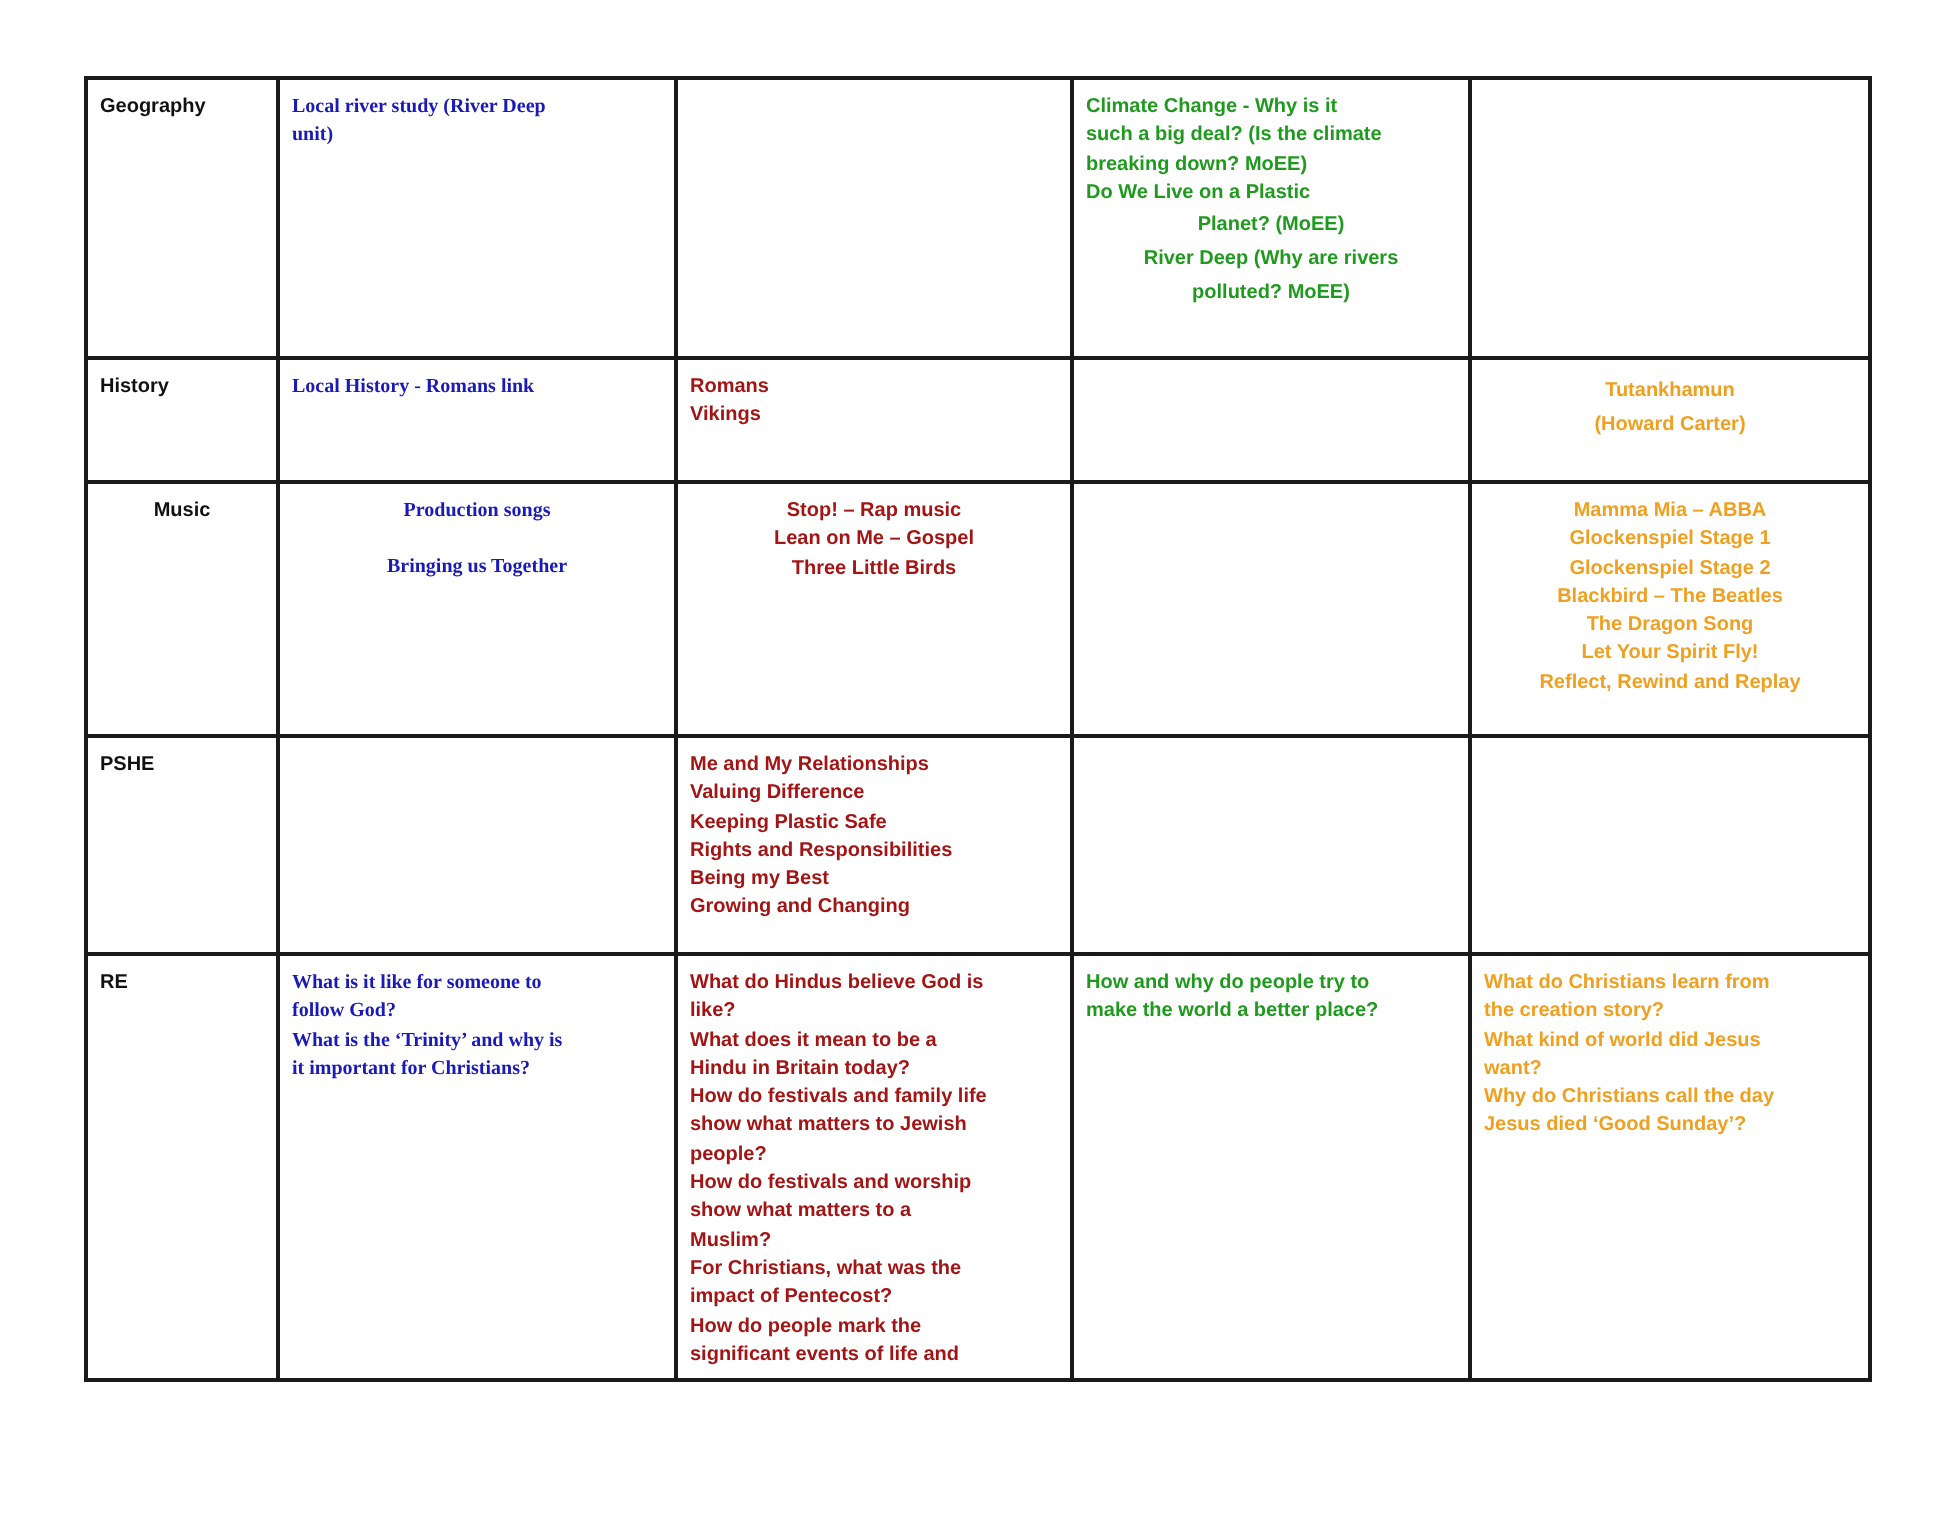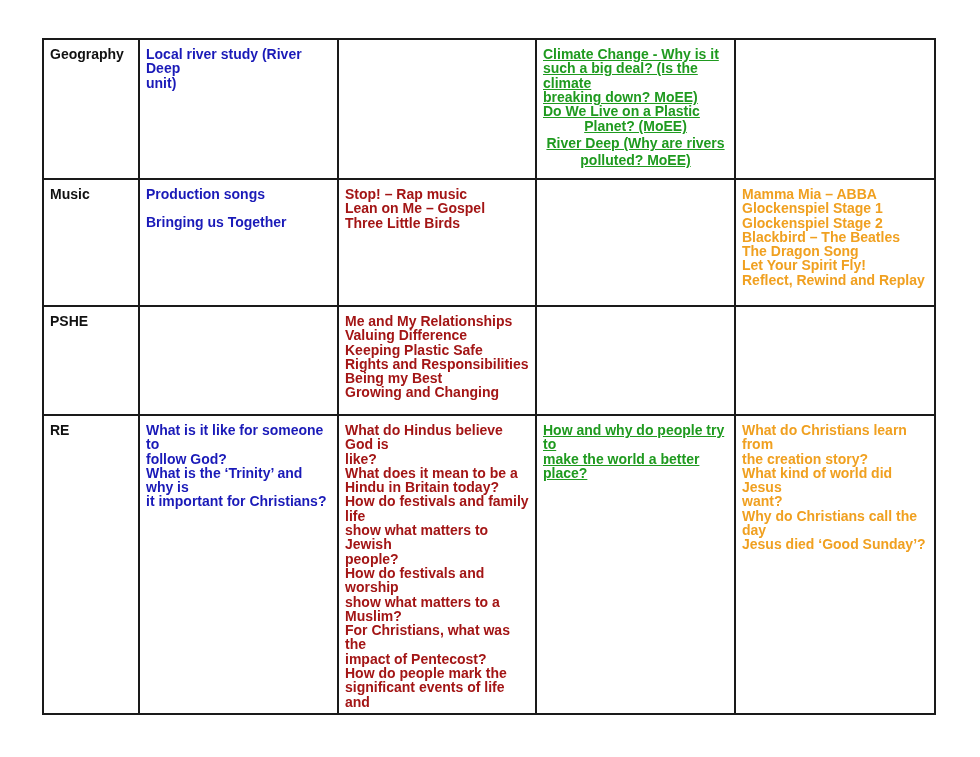--- a/index.html
+++ b/index.html
@@ -1,35 +1,35 @@
 <!DOCTYPE html>
 <html><head>
 <meta charset="utf-8">
 <style>
   html, body { margin:0; padding:0; background:#ffffff; }
   body { width:980px; height:757px; position:relative; overflow:hidden;
          font-family:"Liberation Sans", sans-serif; }
   table.plan { position:absolute; left:42px; top:38px; width:892px;
          border-collapse:collapse; table-layout:fixed; }
   table.plan td { border:2px solid #1a1a1a; vertical-align:top;
-         padding:7px 6px 4px 6px; font-size:14px; line-height:14.3px;
+         padding:7px 6px 4px 6px; font-size:10px; line-height:14.3px;
          font-weight:bold; }
   col.c0 { width:96px; } col.c1 { width:199px; } col.c2 { width:198px; }
   col.c3 { width:199px; } col.c4 { width:200px; }
   td.subject { font-size:13.5px; color:#111; padding-top:8px; }
-  .blue { color:#1a1ab8; }
+  .blue { color:#1a1ab8;font-family:Liberation Serif, serif; }
   .red { color:#a31515; }
-  .green { color:#1f9a1f;text-decoration:underline; }
+  .green { color:#1f9a1f; }
   .orange { color:#f0a020; }
   .line { display:block; }
   .gap { display:block; height:14px; }
   .tall { line-height:17px;text-align:center; }
   tr.r-geo { height:140px; }
   tr.r-hist { height:62px; }
-  tr.r-music { height:127px; }
+  tr.r-music { height:127px;text-align:center; }
   tr.r-pshe { height:109px; }
   tr.r-re { height:212px;margin-left:28px; }
 </style>
 </head>
 <body>
 
 <table class="plan">
   <colgroup>
       <col class="c0">
       <col class="c1">
@@ -51,20 +51,35 @@
       <span class="line">such a big deal? (Is the climate</span>
       <span class="line">breaking down? MoEE)</span>
       <span class="line">Do We Live on a Plastic</span>
       <span class="line tall">Planet?  (MoEE)</span>
       <span class="line tall">River Deep (Why are rivers</span>
       <span class="line tall">polluted? MoEE)</span>
     </td>
     <td></td>
   </tr>
 
+  <tr class="r-hist">
+    <td class="subject">History</td>
+    <td class="blue">
+      <span class="line">Local History - Romans link</span>
+    </td>
+    <td class="red">
+      <span class="line">Romans</span>
+      <span class="line">Vikings</span>
+    </td>
+    <td></td>
+    <td class="orange">
+      <span class="line tall">Tutankhamun</span>
+      <span class="line tall">(Howard Carter)</span>
+    </td>
+  </tr>
 
   <tr class="r-music">
     <td class="subject">Music</td>
     <td class="blue">
       <span class="line">Production songs</span>
       <span class="gap"></span>
       <span class="line">Bringing us Together</span>
     </td>
     <td class="red">
       <span class="line">Stop! – Rap music</span>

